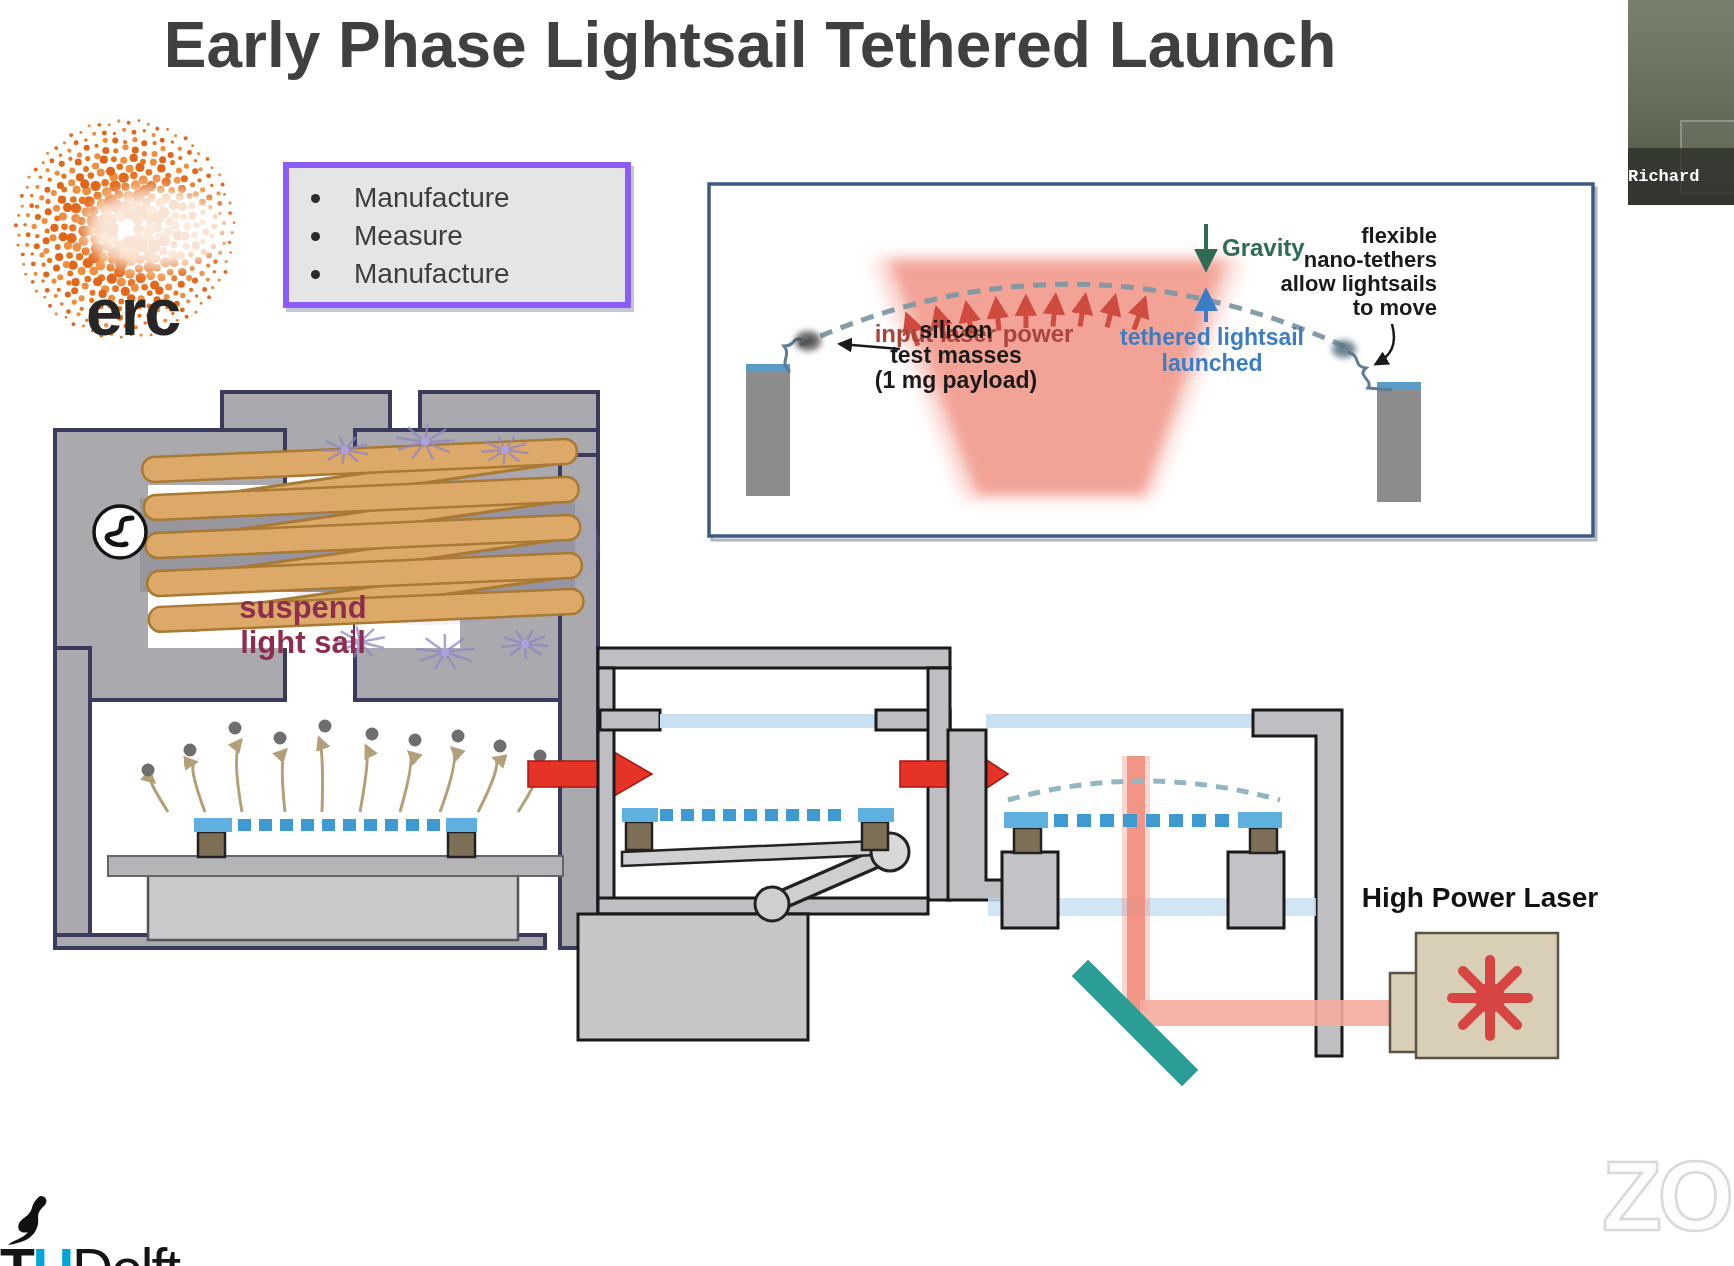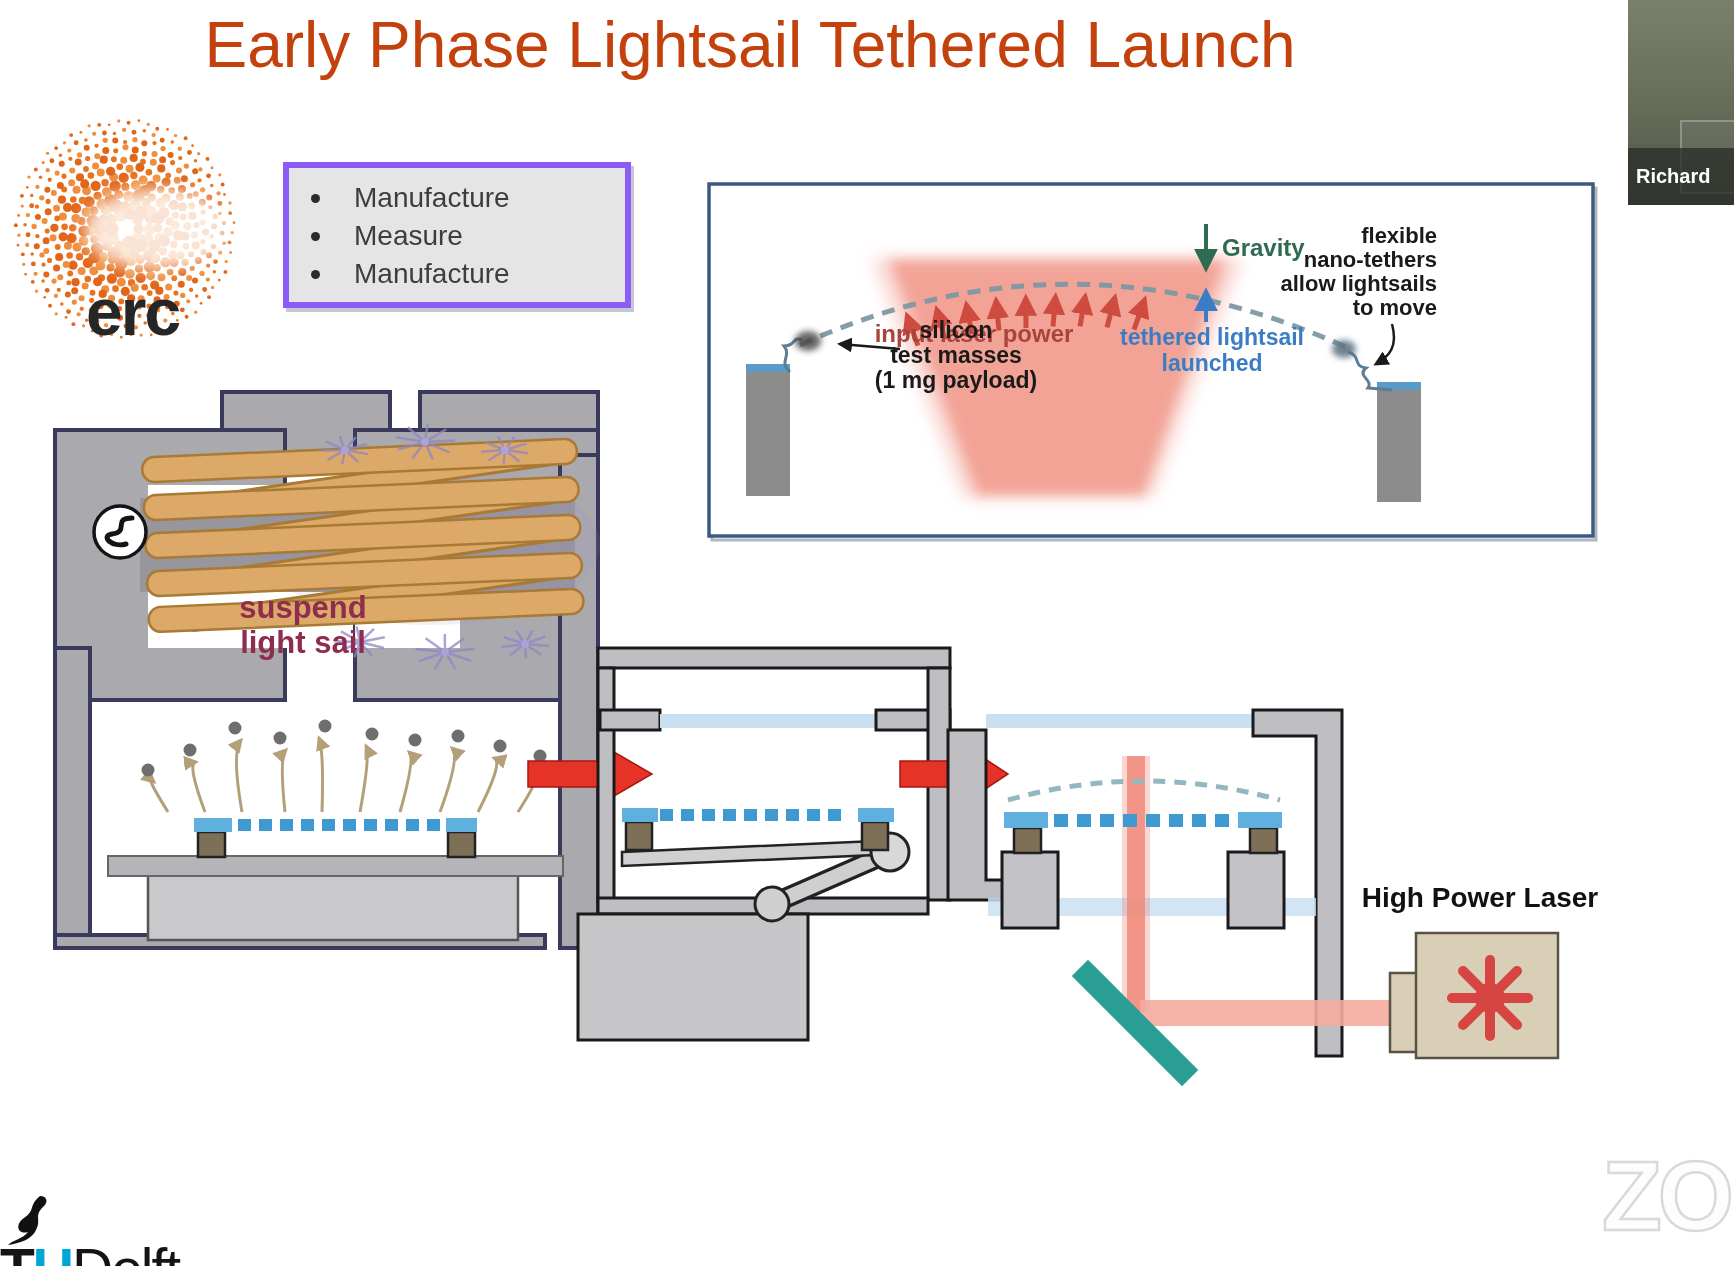--- a/index.html
+++ b/index.html
@@ -1,38 +1,38 @@
 <!DOCTYPE html>
 <html><head>
 <meta charset="utf-8">
 <style>
   html,body{margin:0;padding:0;background:#666;}
   .slide{position:relative;width:1734px;height:1266px;background:#ffffff;overflow:hidden;
          font-family:"Liberation Sans", sans-serif;}
   .title{position:absolute;left:150px;top:8px;width:1200px;text-align:center;
-         font-size:64px;font-weight:400;color:#c2410c;letter-spacing:0px;}
+         font-size:64px;font-weight:700;color:#404040;letter-spacing:0px;}
   .erc-wrap{position:absolute;left:8px;top:112px;width:234px;height:234px;}
   .erc-text{position:absolute;left:78px;top:162px;font-size:66px;font-weight:700;color:#262626;
             letter-spacing:-2px;}
   .bullet-box{position:absolute;left:283px;top:162px;width:336px;height:134px;background:#e5e5e5;
               border:6px solid #8b5cf6;box-shadow:3px 4px 0 #c3c9d2;}
   .bullet-box ul{list-style:none;margin:14px 0 0 22px;padding:0;}
   .bullet-box li{font-size:28px;color:#3d3d3d;margin:6px 0;display:flex;align-items:center;}
   .bullet-box .dot{width:9px;height:9px;border-radius:50%;background:#2b2b2b;margin-right:34px;flex:0 0 auto;}
   svg{position:absolute;left:0;top:0;}
   .caption-bar{position:absolute;left:399px;top:1181px;width:945px;height:56px;
                background:rgba(132,132,132,0.95);display:flex;align-items:center;justify-content:center;}
   .caption-bar span{color:#fff;font-size:33px;font-weight:700;white-space:nowrap;}
   .video-tile{position:absolute;left:1628px;top:0;width:106px;height:205px;
               background:linear-gradient(180deg,#79806c 0%,#646b57 55%,#4c5345 100%);}
   .video-tile .board{position:absolute;left:52px;top:120px;width:70px;height:70px;
                      border:2px solid rgba(255,255,255,.25);background:rgba(255,255,255,.06);}
   .name-bar{position:absolute;left:0;bottom:0;width:100%;height:57px;background:rgba(42,46,41,.78);
             display:flex;align-items:center;}
-  .name-bar span{color:#fff;font-size:20px;font-weight:700;padding-left:8px;white-space:nowrap;}
+  .name-bar span{color:#fff;font-size:17px;font-weight:700;white-space:nowrap;font-family:Liberation Mono, monospace;}
   .zo-wrap{position:absolute;left:1602px;top:1138px;width:132px;height:110px;overflow:hidden;}
   .tud{position:absolute;left:0px;top:1236px;font-size:57px;font-weight:700;letter-spacing:-2px;white-space:nowrap;}
   .tud .t{color:#141414;} .tud .u{color:#00a6d6;} .tud .d{color:#141414;font-weight:400;}
 </style>
 </head>
 <body>
 
 <div class="slide">
 
   <div class="title">Early Phase Lightsail Tethered Launch</div>

